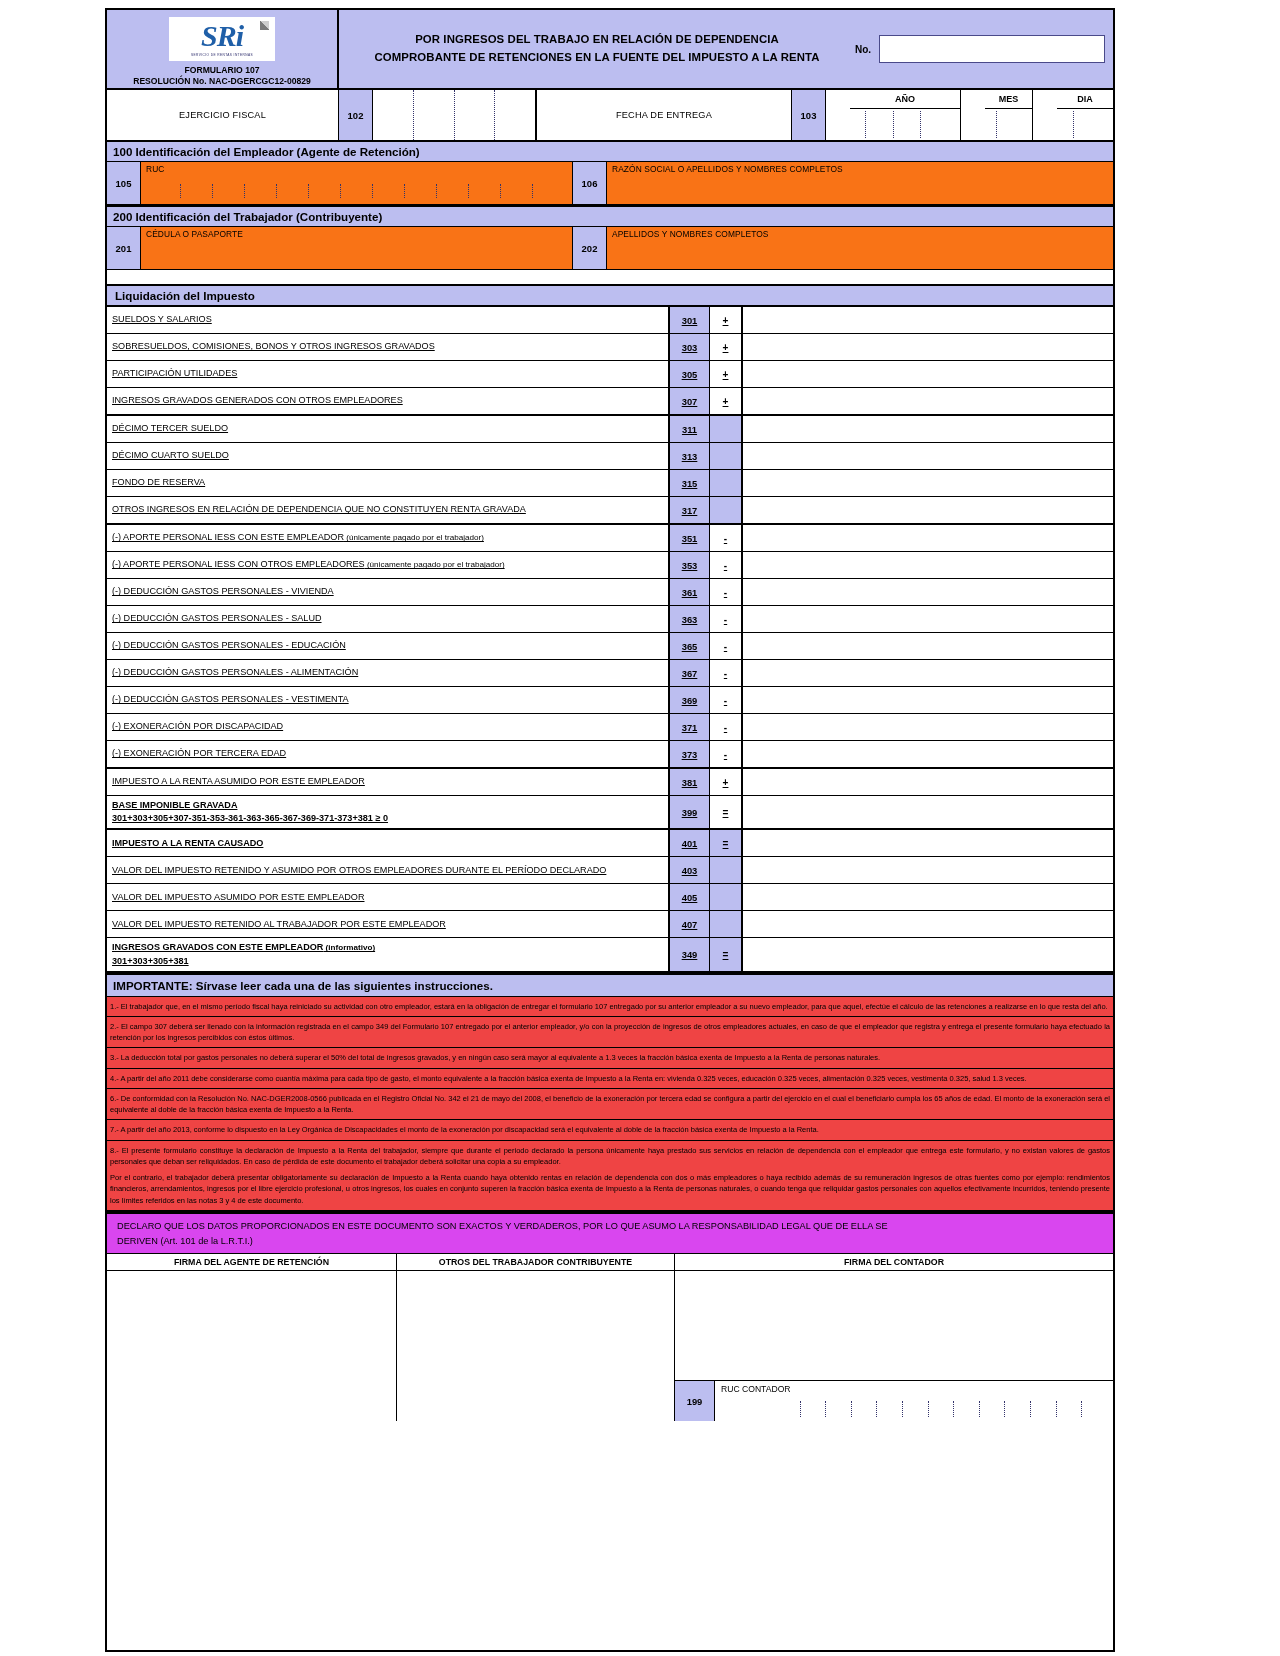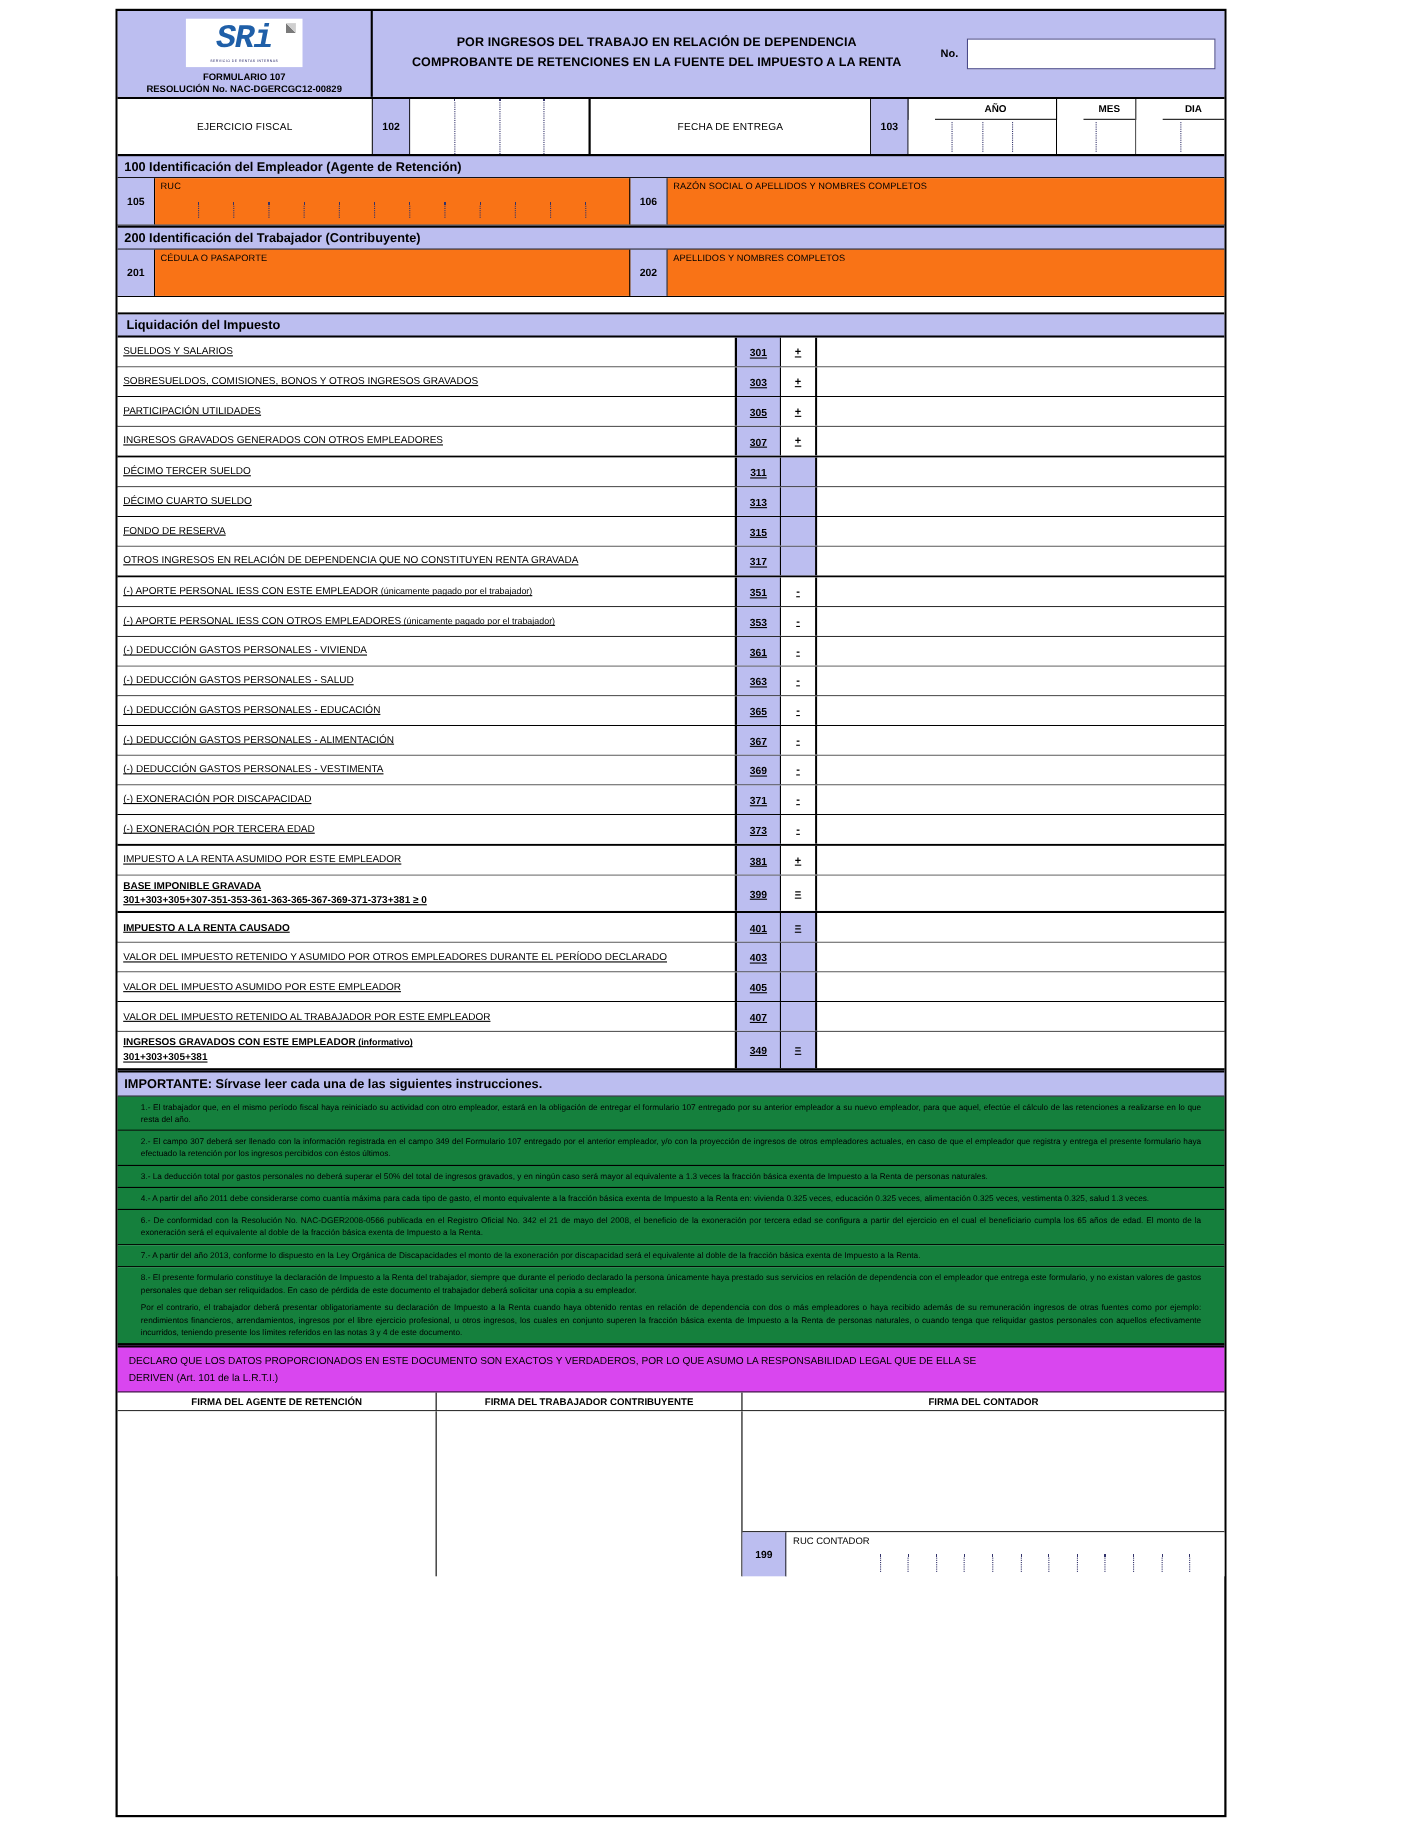--- a/index.html
+++ b/index.html
@@ -26,21 +26,21 @@
     border-right:2px solid #000;
     display:flex;flex-direction:column;align-items:center;justify-content:flex-start;
     box-sizing:border-box;padding-top:5px;
   }
   .logo-box{
     width:106px;height:57px;background:#fff;
     position:relative;display:flex;align-items:center;justify-content:center;
     margin-top:2px;
   }
   .logo-sri{
-    font-family:Liberation Mono, monospace;
+    font-family:Liberation Serif, serif;
     font-weight:bold;font-style:italic;
     font-size:30px;color:#1f5fa8;letter-spacing:-1px;
     line-height:1;margin-top:-6px;
   }
   .logo-sub{
     position:absolute;bottom:4px;left:0;right:0;text-align:center;
     font-size:3.2px;letter-spacing:.4px;color:#2a2a6a;
   }
   .logo-corner{
     position:absolute;top:4px;right:6px;width:9px;height:9px;
@@ -142,22 +142,22 @@
   }
   .l-sign.fill{background:#bcbef0;}
   .l-val{flex:1;background:#fff;}
 
   
   .imp-hdr{
     background:#bcbef0;border-top:2px solid #000;border-bottom:1px solid #000;
     font-size:11.6px;font-weight:bold;padding:4px 6px;
   }
   .note{
-    border-bottom:1px solid #000;padding:4px 21px;
-    font-size:7.5px;line-height:1.5;text-align:justify;background:#15803d;
+    border-bottom:1px solid #000;padding:4px 3px;
+    font-size:7.5px;line-height:1.5;text-align:justify;background:#ef4444;
   }
   .note.tall{border-bottom:2px solid #000;}
   .note p{margin:0;}
   .note p + p{margin-top:5px;}
 
   
   .decl{
     border-top:2px solid #000;border-bottom:1px solid #000;
     text-align:left;font-size:9.2px;font-weight:normal;line-height:1.6;
     padding:5px 10px;background:#d946ef;
@@ -523,21 +523,21 @@
       </div>
     </div>
 
   <div class="decl">
     <div>DECLARO QUE LOS DATOS PROPORCIONADOS EN ESTE DOCUMENTO SON EXACTOS Y VERDADEROS, POR LO QUE ASUMO LA RESPONSABILIDAD LEGAL QUE DE ELLA SE</div>
     <div>DERIVEN (Art. 101 de la L.R.T.I.)</div>
   </div>
 
   <div class="sig-hdr">
     <div style="width:290px">FIRMA DEL AGENTE DE RETENCIÓN</div>
-    <div style="width:278px">FIRMA DEL TRABAJADOR CONTRIBUYENTE</div>
+    <div style="width:278px">OTROS DEL TRABAJADOR CONTRIBUYENTE</div>
     <div style="flex:1">FIRMA DEL CONTADOR</div>
   </div>
 
   <div class="sig-body">
     <div class="pane" style="width:290px"></div>
     <div class="pane" style="width:278px"></div>
     <div class="pane" style="flex:1">
       <div class="sig-space"></div>
       <div class="ruc-row">
         <div class="ruc-code">199</div>

